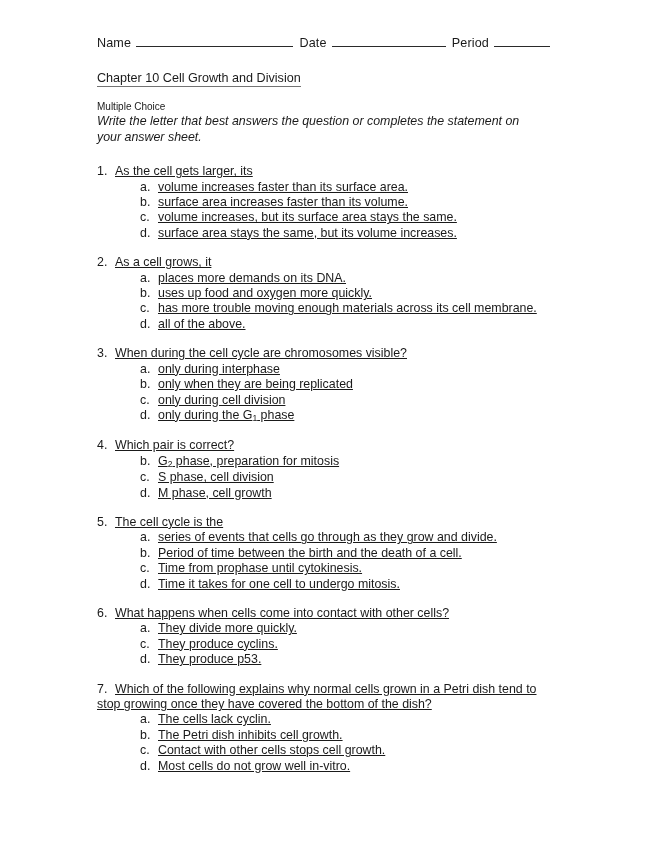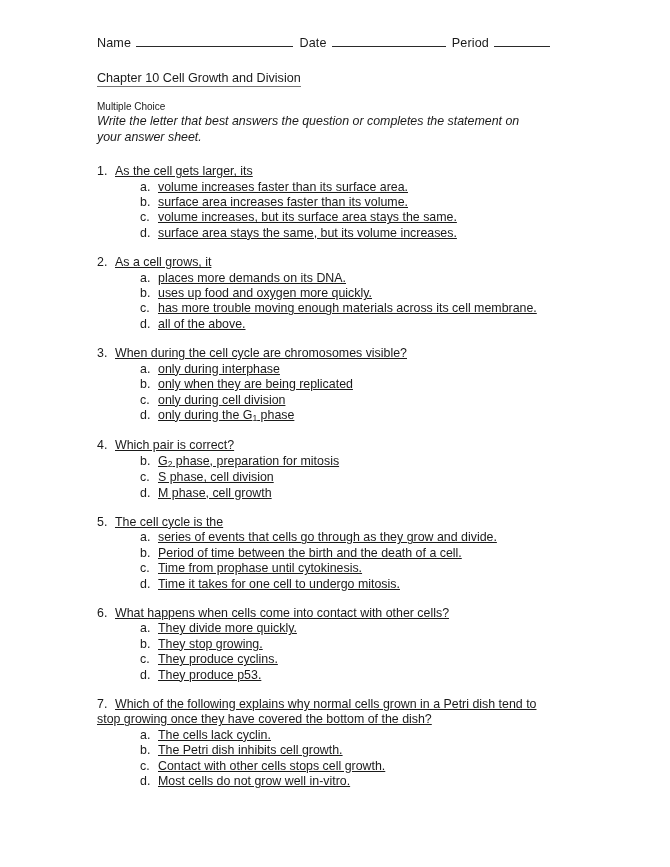--- a/index.html
+++ b/index.html
@@ -162,21 +162,20 @@
             <li><span class="ltr">a.</span><span>series of events that cells go through as they grow and divide.</span></li>
             <li><span class="ltr">b.</span><span>Period of time between the birth and the death of a cell.</span></li>
             <li><span class="ltr">c.</span><span>Time from prophase until cytokinesis.</span></li>
             <li><span class="ltr">d.</span><span>Time it takes for one cell to undergo mitosis.</span></li>
           </ul>
         </div>
         <div class="question">
           <div class="stem"><span class="num">6.</span><span>What happens when cells come into contact with other cells?</span></div>
           <ul class="options">
             <li><span class="ltr">a.</span><span>They divide more quickly.</span></li>
-            <li><span class="ltr">b.</span><span>They stop growing.</span></li>
             <li><span class="ltr">c.</span><span>They produce cyclins.</span></li>
             <li><span class="ltr">d.</span><span>They produce p53.</span></li>
           </ul>
         </div>
         <div class="question">
           <div class="stem"><span class="num">7.</span><span>Which of the following explains why normal cells grown in a Petri dish tend to stop growing once they have covered the bottom of the dish?</span></div>
           <ul class="options">
             <li><span class="ltr">a.</span><span>The cells lack cyclin.</span></li>
             <li><span class="ltr">b.</span><span>The Petri dish inhibits cell growth.</span></li>
             <li><span class="ltr">c.</span><span>Contact with other cells stops cell growth.</span></li>

